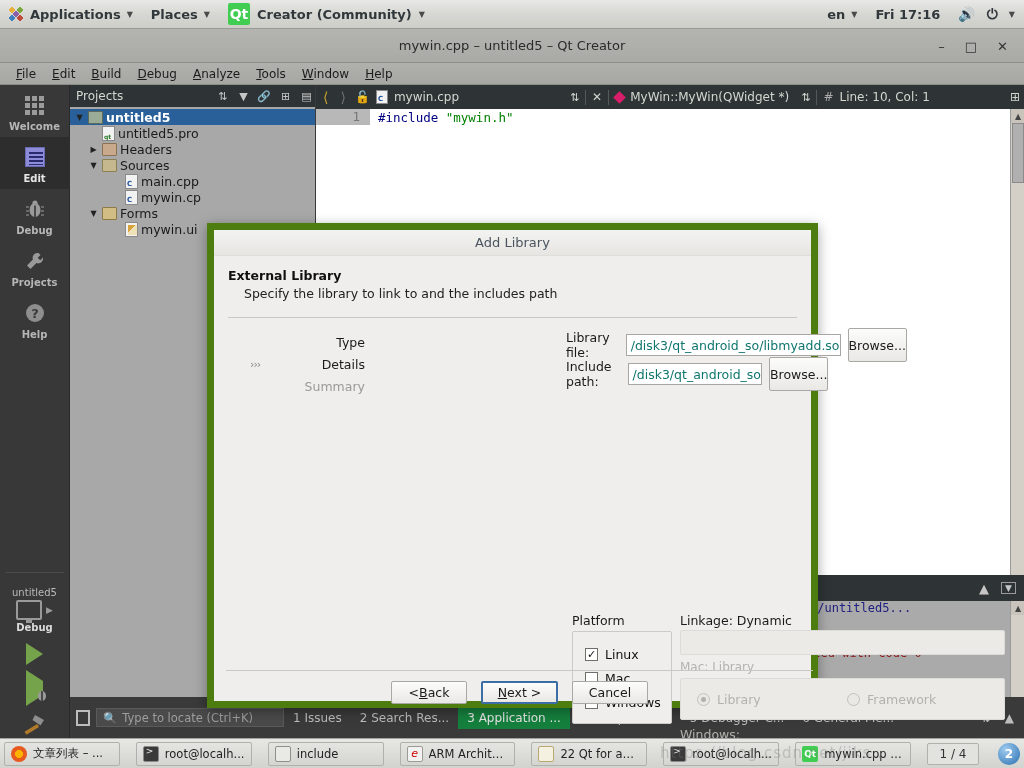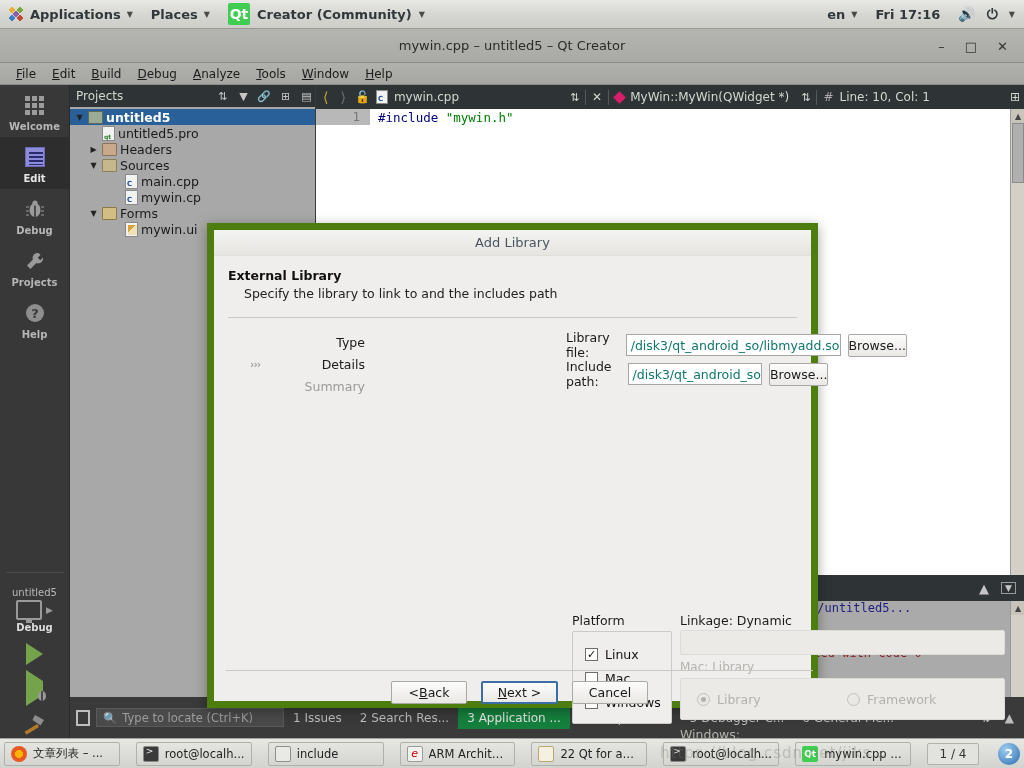--- a/index.html
+++ b/index.html
@@ -203,21 +203,21 @@
   .step .cur { position: absolute; left: 22px; top: 0; color: #888; font-size: 11px; letter-spacing: -1px;}
 
   #fields { position: absolute; left: 352px; top: 14px; width: 245px; }
   .frow { display: flex; align-items: center; height: 26px; margin-bottom: 3px; }
   .flabel { width: 88px; font-size: 12.5px; color: #1a1a1a; }
   .finput {
     width: 258px; height: 22px; background: #ffffff; border: 1px solid #a7a6a3;
     font-size: 12.5px; color: #0f766e; display: flex; align-items: center; padding-left: 4px; margin-left: 16px;
   }
   .fbtn {
-    margin-left: 7px; width: 76px; height: 23px;
+    margin-left: 7px; width: 76px; height: 34px;
     background: linear-gradient(to bottom, #fcfcfb 0%, #e9e8e5 100%);
     border: 1px solid #a9a8a5; border-radius: 2px;
     font-size: 12.5px; color: #1a1a1a; display: flex; align-items: center; justify-content: center;
   }
 
   #platform-label { position: absolute; left: 358px; top: 295px; font-size: 12.5px; color: #1a1a1a; }
   #platform-group {
     position: absolute; left: 358px; top: 313px; width: 100px; height: 93px;
     background: #efeeec; border: 1px solid #cbcac6; border-radius: 2px; padding: 10px 0 0 12px;
   }

